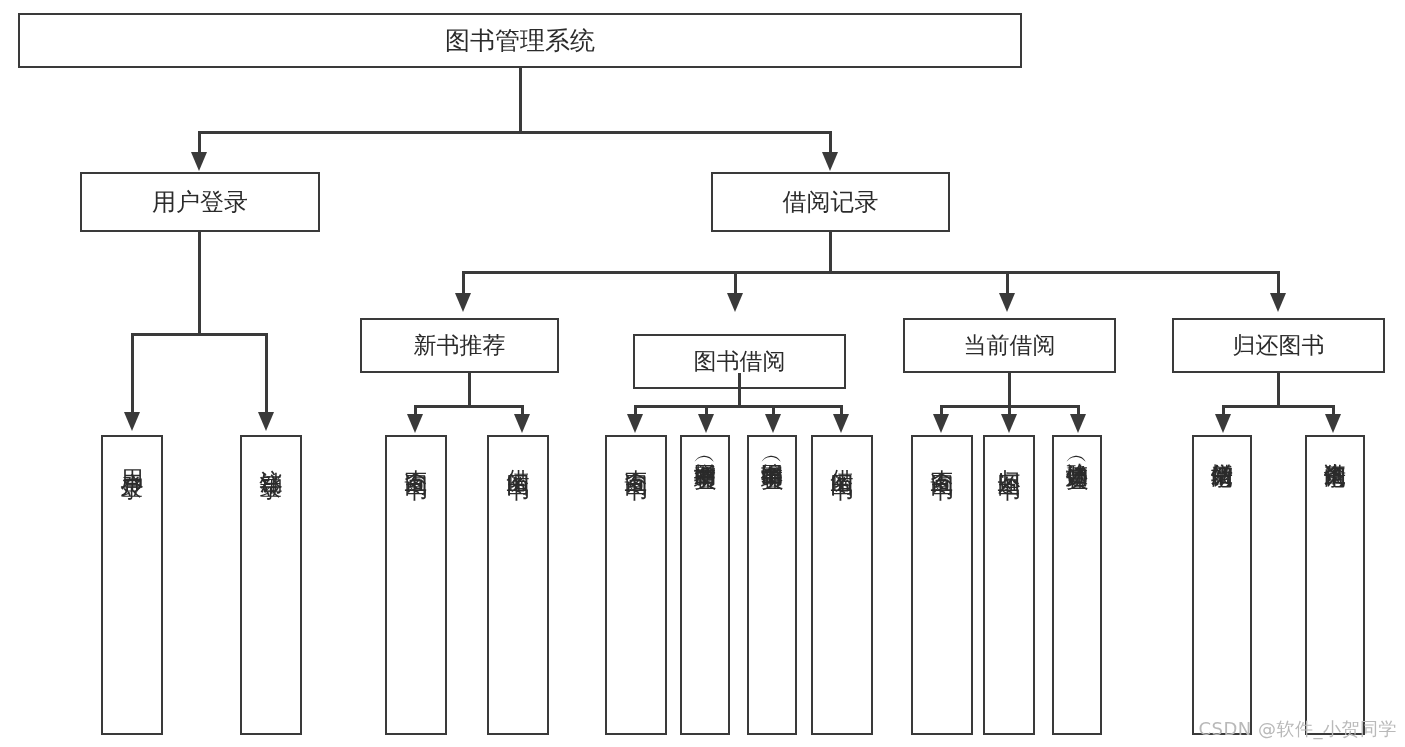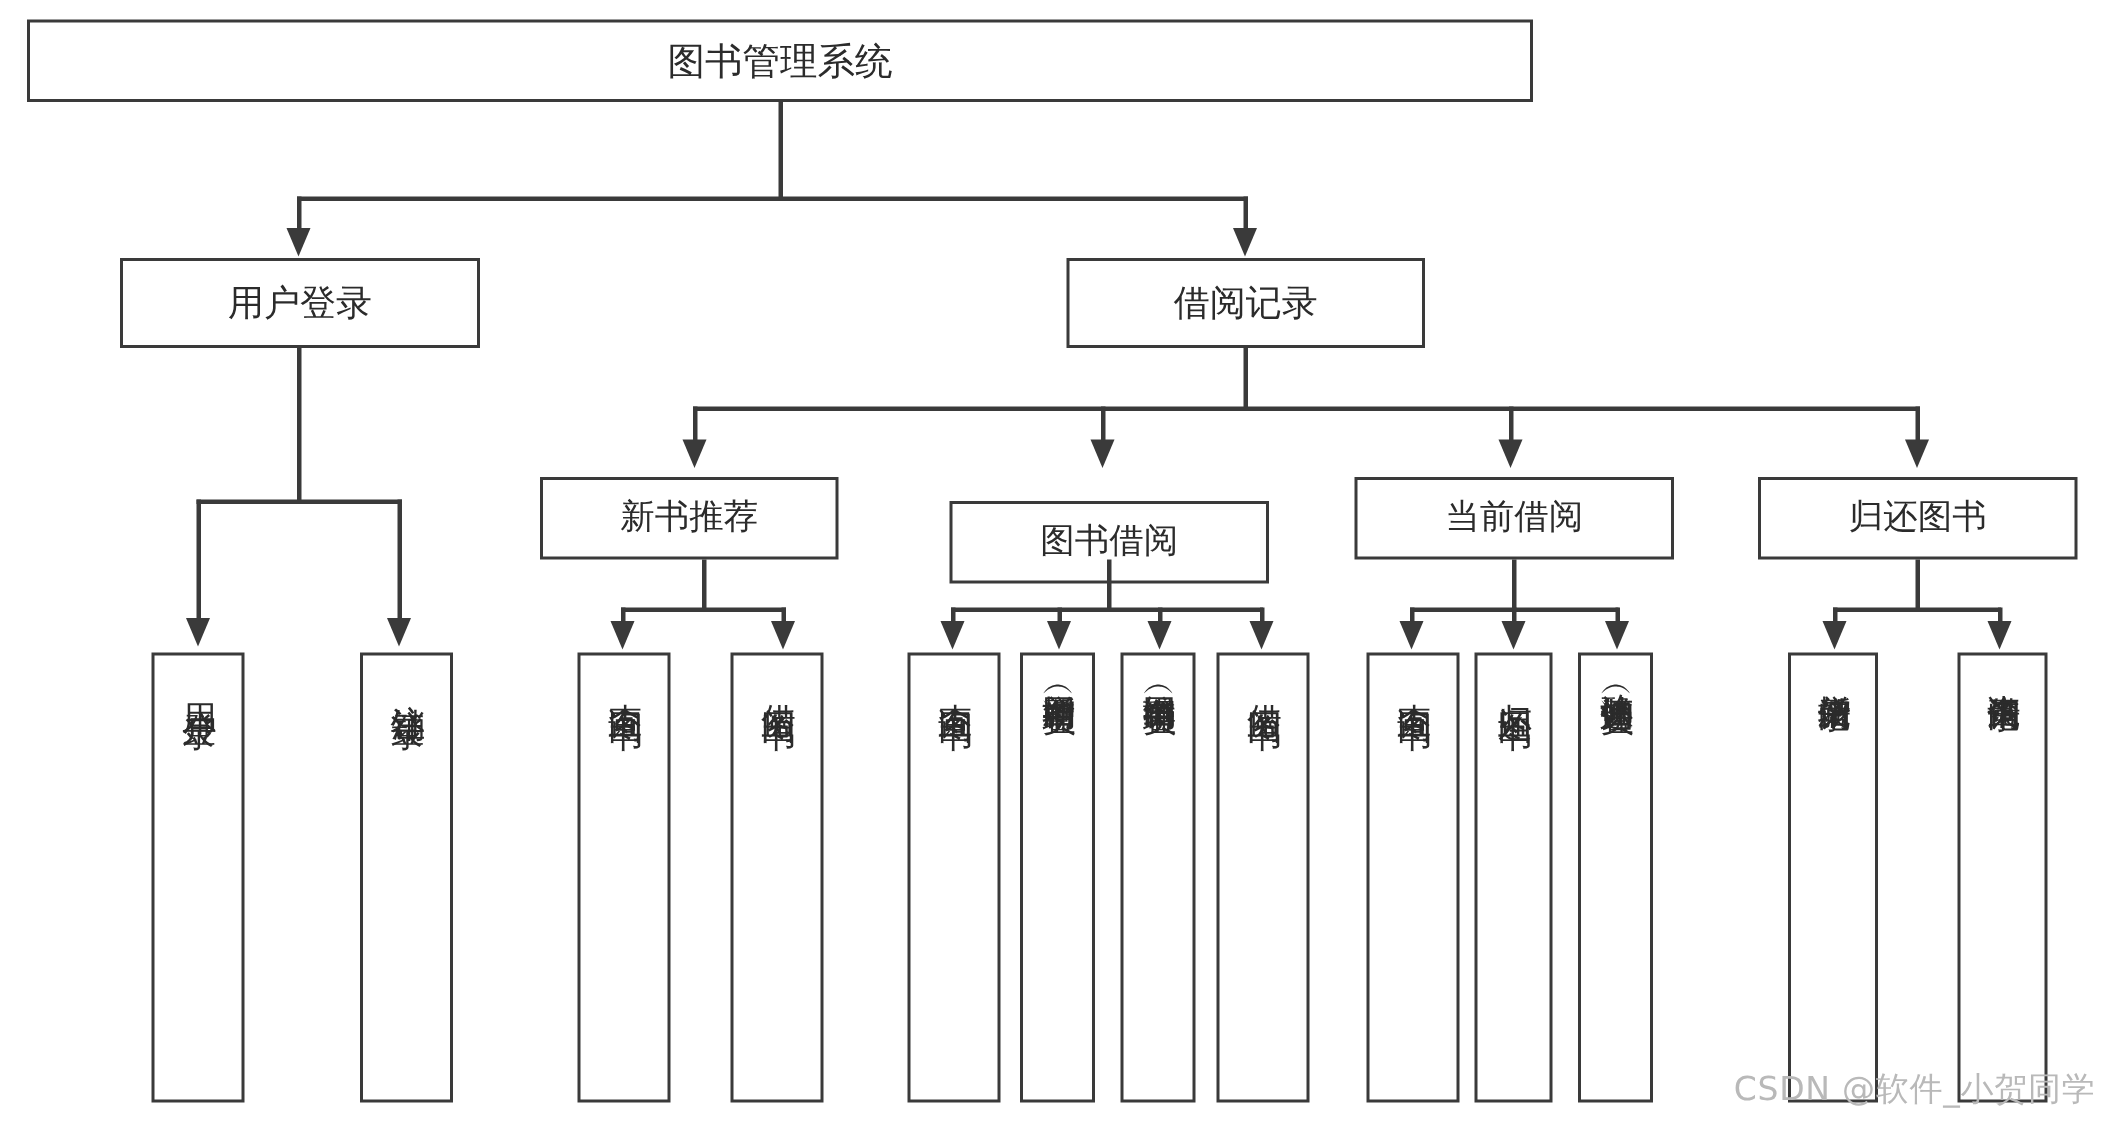--- a/index.html
+++ b/index.html
@@ -91,21 +91,21 @@
     border-left: 8px solid transparent;
     border-right: 8px solid transparent;
     border-top: 19px solid #3a3a3a;
   }
 
   
   #watermark {
     position: absolute;
     right: 8px;
     bottom: 6px;
-    font-size: 22px;
+    font-size: 18px;
     color: #b9b9b9;
     white-space: nowrap;
     letter-spacing: 0.5px;
   }
 </style>
 </head>
 <body>
 
 <div id="diagram">
 

